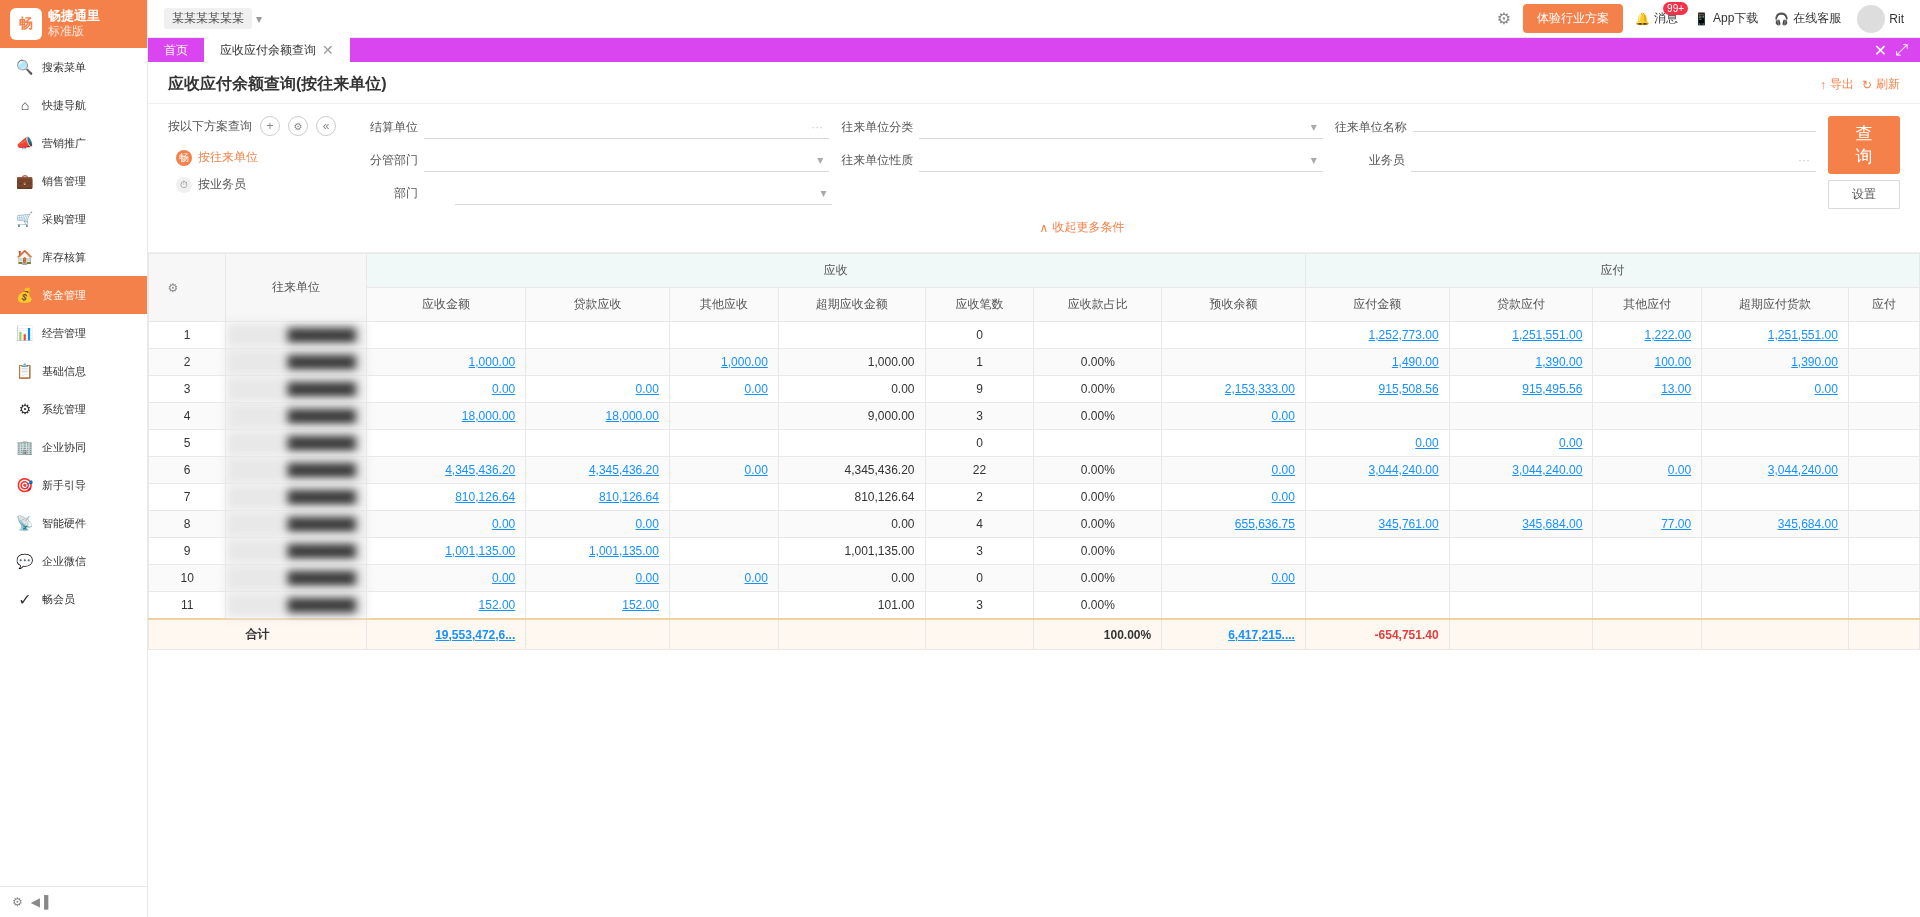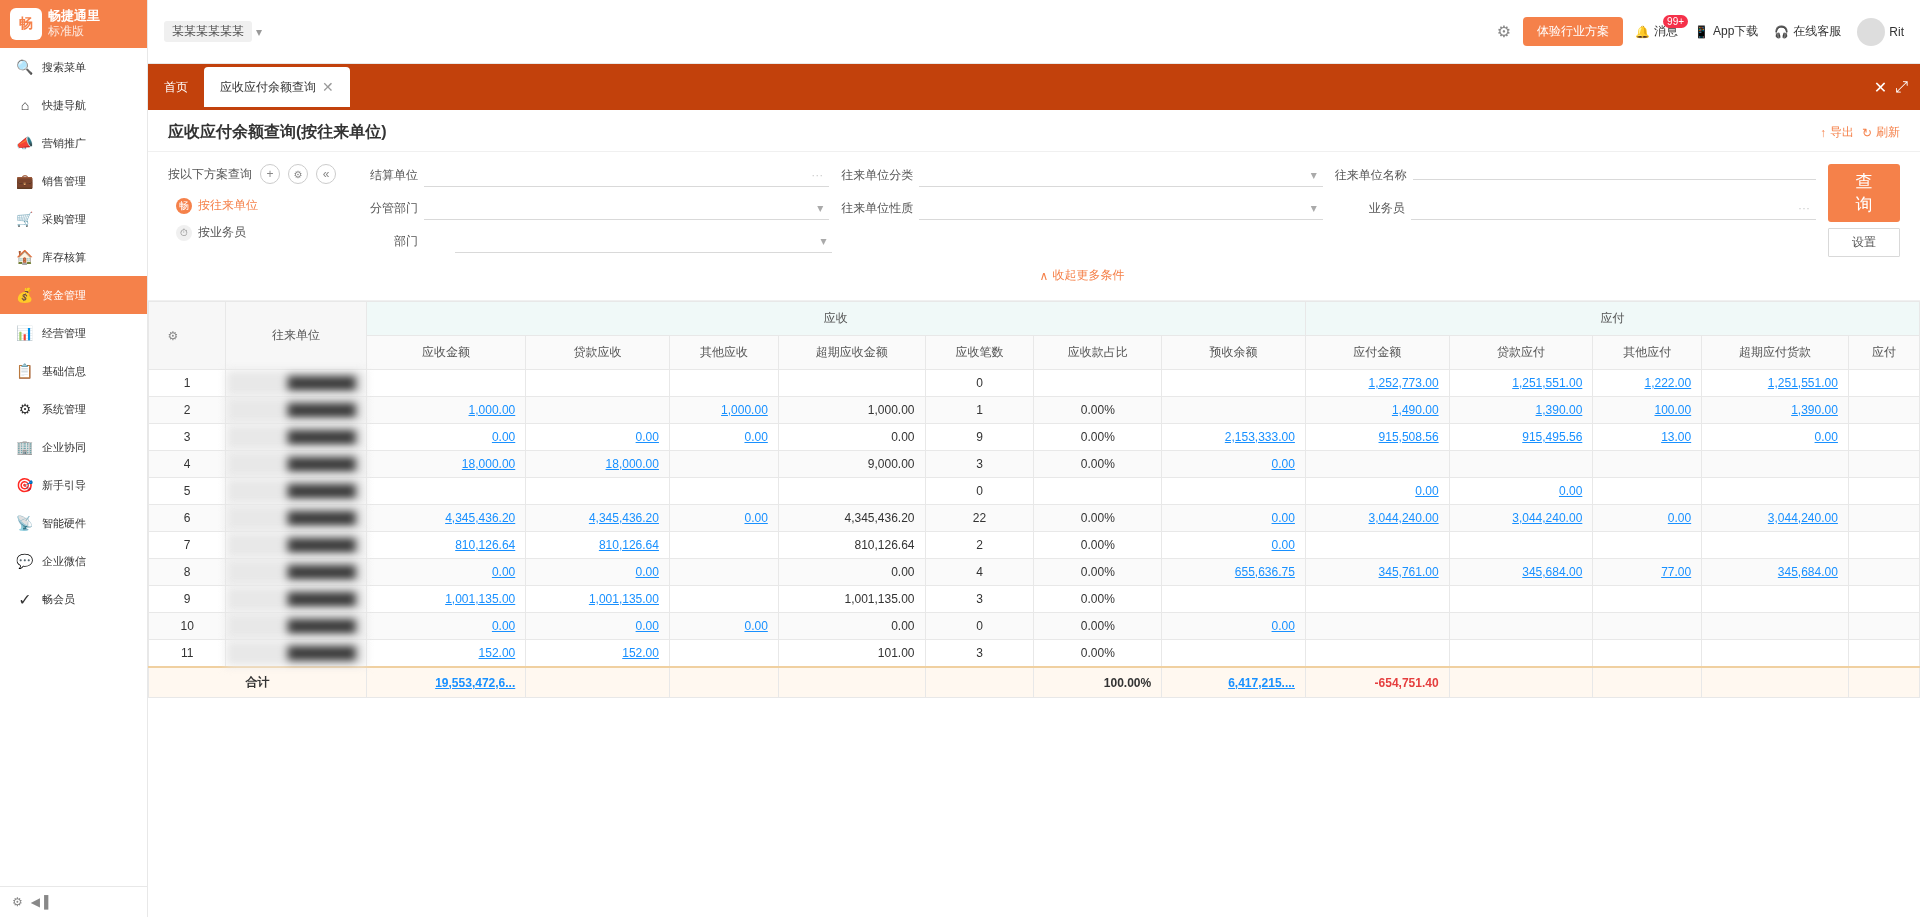--- a/index.html
+++ b/index.html
@@ -15,34 +15,34 @@
     .sidebar-item.active { background: #f5814a; color: #fff; }
     .sidebar-item .si-icon { width: 18px; height: 18px; display: flex; align-items: center; justify-content: center; font-size: 14px; flex-shrink: 0; }
     .sidebar-item .si-label { font-size: 11px; }
     .sidebar-bottom { margin-top: auto; border-top: 1px solid #e8e8e8; display: flex; align-items: center; padding: 8px 12px; gap: 8px; }
     .sidebar-bottom .gear { cursor: pointer; color: #888; }
 
     
     .main { flex: 1; display: flex; flex-direction: column; height: 917px; overflow: hidden; }
 
     
-    .topbar { height: 64px; background: #fff; border-bottom: 1px solid #e8e8e8; display: flex; align-items: center; padding: 0 16px; gap: 12px; flex-shrink: 0; justify-content: flex-end; }
+    .topbar { height: 38px; background: #fff; border-bottom: 1px solid #e8e8e8; display: flex; align-items: center; padding: 0 16px; gap: 12px; flex-shrink: 0; justify-content: flex-end; }
     .topbar-breadcrumb { color: #999; font-size: 12px; display: flex; align-items: center; gap: 4px; flex: 1; }
     .topbar-breadcrumb .company-name { background: #f0f0f0; padding: 2px 8px; border-radius: 3px; color: #555; }
     .topbar-gear { color: #888; cursor: pointer; font-size: 16px; }
     .topbar-btn { background: #f5814a; color: #fff; border: none; border-radius: 4px; padding: 6px 14px; cursor: pointer; font-size: 12px; }
     .topbar-right { display: flex; align-items: center; gap: 16px; margin-left: auto; }
     .notif-btn { display: flex; align-items: center; gap: 4px; color: #333; cursor: pointer; position: relative; }
     .notif-badge { background: #f5314a; color: #fff; border-radius: 8px; padding: 1px 4px; font-size: 10px; position: absolute; top: -8px; right: -10px; }
     .topbar-link { display: flex; align-items: center; gap: 4px; color: #333; cursor: pointer; }
     .avatar { width: 28px; height: 28px; border-radius: 50%; background: #ddd; display: flex; align-items: center; justify-content: center; font-size: 11px; color: #666; }
     .user-name { color: #333; font-size: 12px; }
 
     
-    .tabbar { height: 46px; background: #c2410c; display: flex; align-items: center; padding: 0 0 0 0; flex-shrink: 0; }
+    .tabbar { height: 24px; background: #d946ef; display: flex; align-items: center; padding: 0 0 0 0; flex-shrink: 0; }
     .tab { padding: 0 16px; height: 40px; display: flex; align-items: center; cursor: pointer; color: rgba(255,255,255,0.8); font-size: 13px; gap: 6px; }
     .tab.active { background: #fff; color: #333; border-radius: 4px 4px 0 0; }
     .tab-close { font-size: 14px; color: #999; cursor: pointer; }
     .tab-home { background: transparent; color: #fff; }
     .tabbar-right { margin-left: auto; display: flex; align-items: center; gap: 8px; padding-right: 12px; }
     .tabbar-right button { background: none; border: none; color: #fff; cursor: pointer; font-size: 16px; }
 
     
     .page-content { flex: 1; overflow: auto; background: #f5f5f5; padding: 0; }
     .page-inner { background: #fff; min-height: 100%; }

